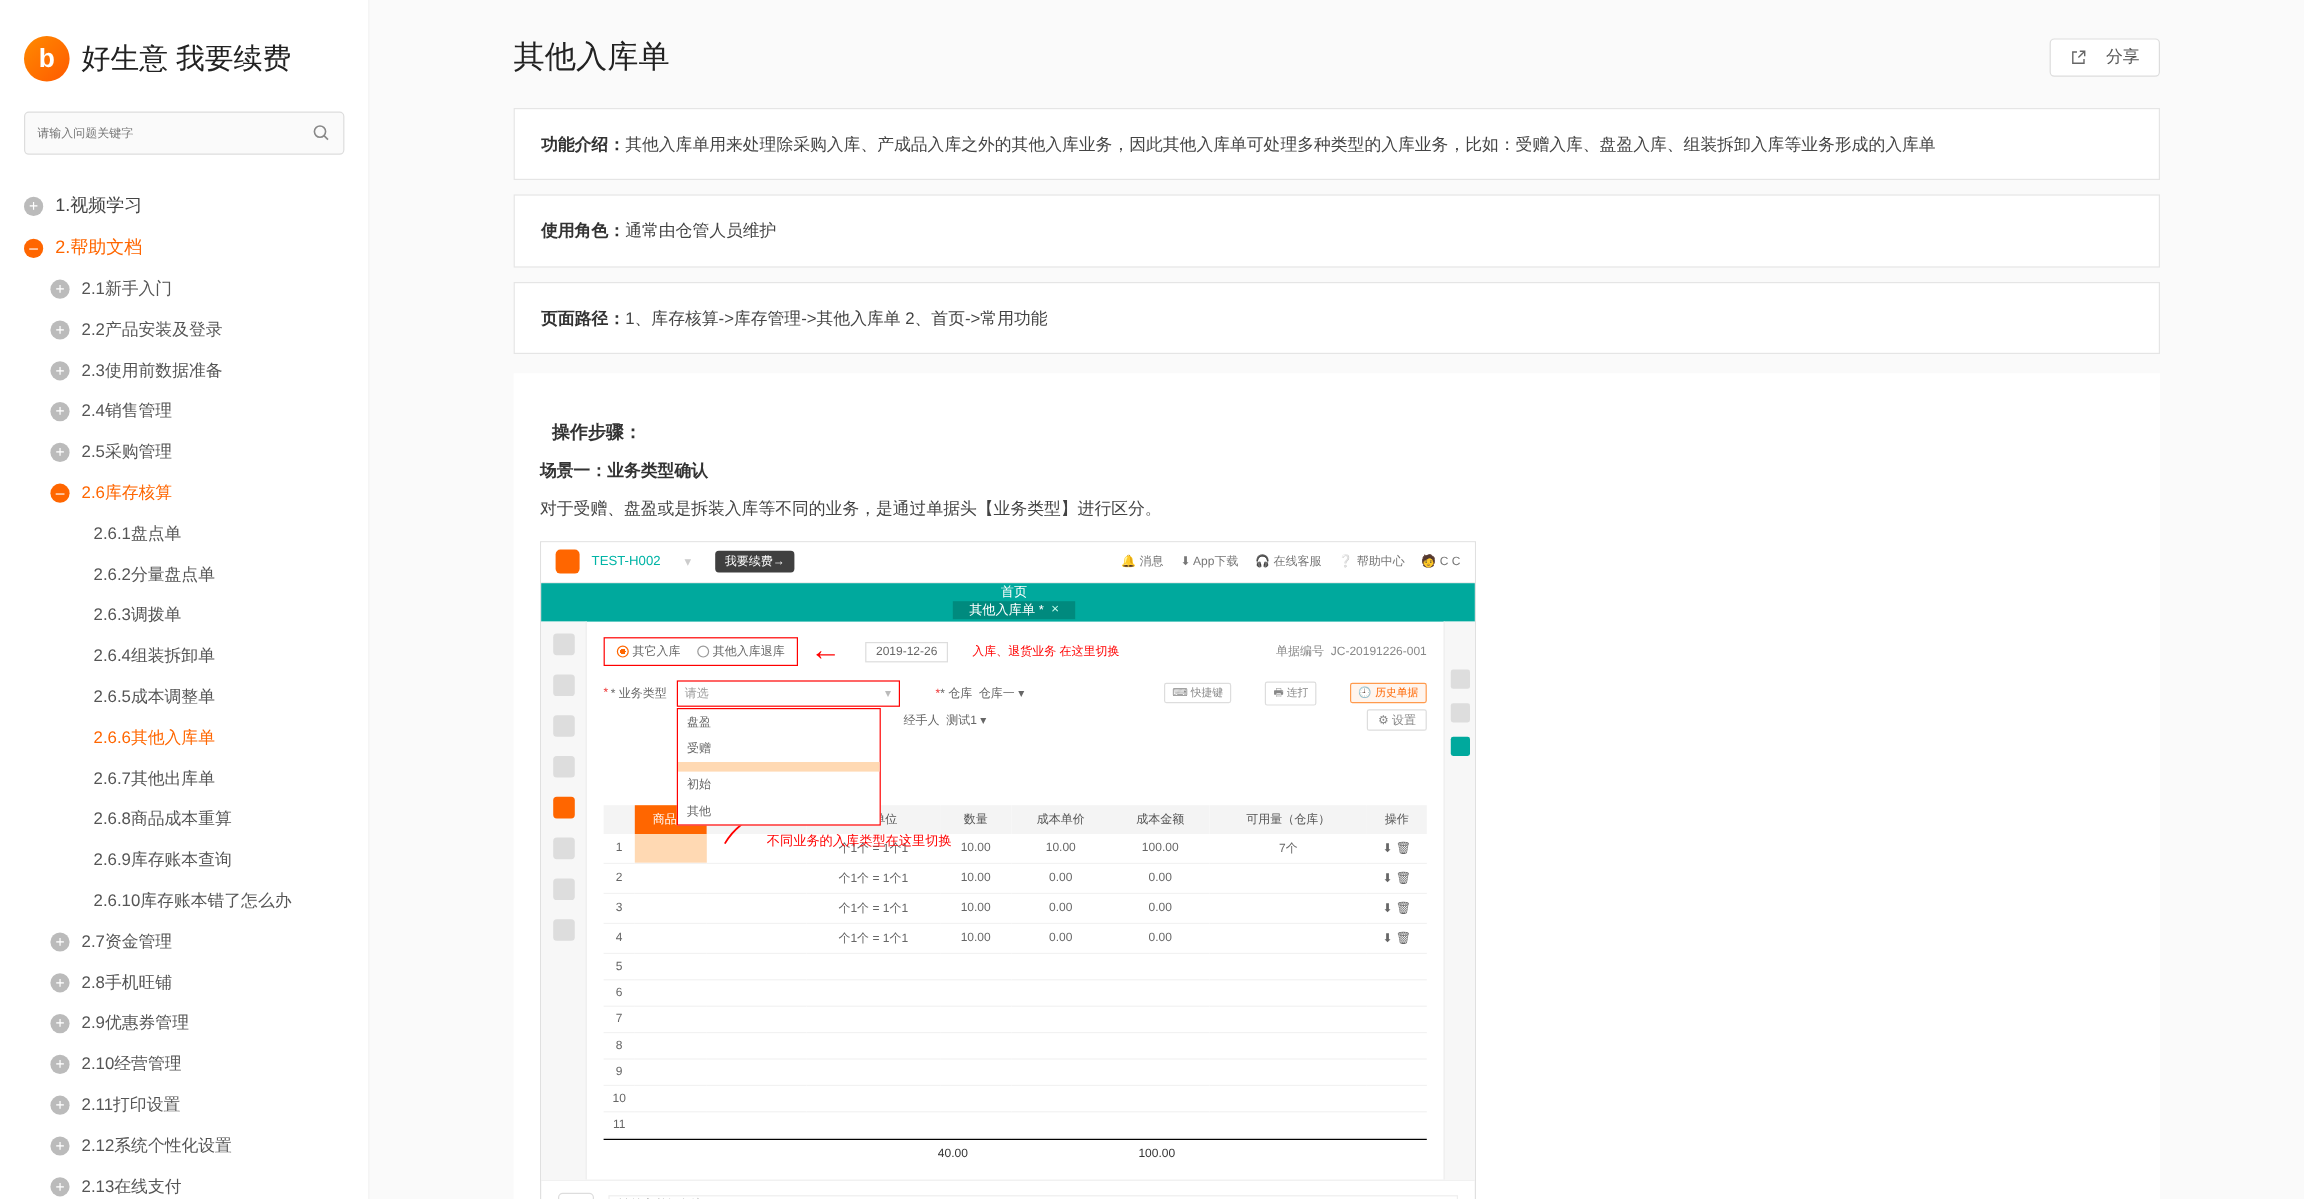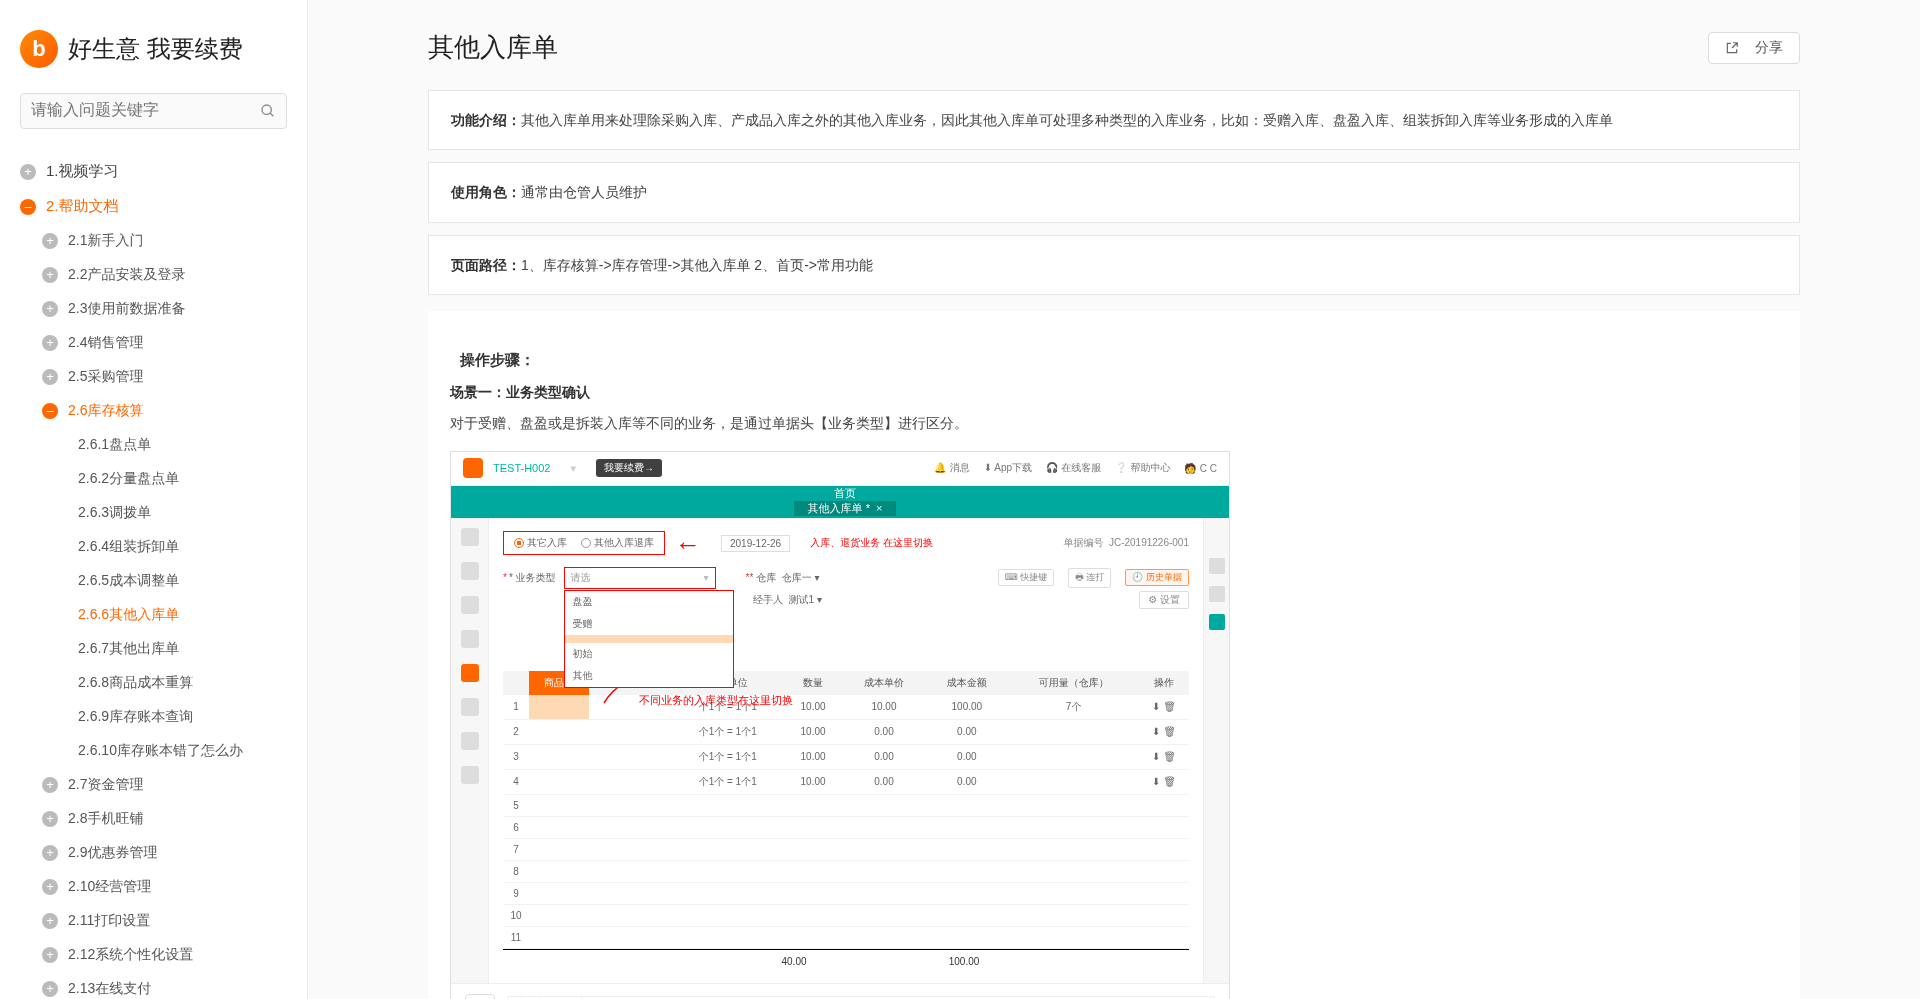--- a/index.html
+++ b/index.html
@@ -3,21 +3,21 @@
 <meta charset="utf-8">
 <style>
 * { margin: 0; padding: 0; box-sizing: border-box; }
 body { font-family: "Microsoft YaHei", Arial, sans-serif; font-size: 14px; color: #333; background: #fff; }
 .container { display: flex; width: 1920px; }
 .sidebar { width: 308px; padding: 30px 20px; border-right: 1px solid #eee; flex-shrink: 0; }
 .logo-row { display: flex; align-items: center; margin-bottom: 25px; }
 .logo-circle { width: 38px; height: 38px; border-radius: 50%; background: linear-gradient(135deg,#ff8a00,#ff5a00); color: #fff; font-weight: bold; display: flex; align-items: center; justify-content: center; font-size: 22px; margin-right: 10px; }
 .logo-text { font-size: 24px; color: #222; }
 .search-box { display: flex; align-items: center; border: 1px solid #ddd; border-radius: 4px; height: 36px; padding: 0 10px; margin-bottom: 25px; background:#fafafa; }
-.search-box input { border: none; outline: none; flex: 1; font-size: 16px; background:transparent;font-family:Liberation Mono, monospace; }
+.search-box input { border: none; outline: none; flex: 1; font-size: 10px; background:transparent; }
 .search-icon { width: 16px; height: 16px; }
 .nav { list-style: none; }
 .nav li { padding: 8px 0; display: flex; align-items: center; cursor: pointer; }
 .nav .icon-plus, .nav .icon-minus { width: 16px; height: 16px; border-radius: 50%; background: #bbb; color: #fff; font-size: 13px; line-height: 16px; text-align: center; margin-right: 10px; flex-shrink: 0; }
 .nav .icon-minus { background: #ff6600; }
 .nav .lvl1 { font-size: 15px; color: #444; font-weight: 500; }
 .nav .lvl2 { padding-left: 22px; font-size: 14px; color: #555; }
 .nav .lvl3 { padding-left: 58px; font-size: 14px; color: #555; }
 .nav .active { color: #ff6600; }
 .nav .active .icon-minus { background: #ff6600; }
@@ -49,40 +49,40 @@
 .ss-row1 { display:flex; align-items:center; font-size:10px; color:#666; margin-bottom:8px; }
 .ss-row1 .box { border:1px solid #f00; padding:4px 10px; display:flex; gap:14px; }
 .ss-row1 .radio { display:flex; align-items:center; gap:3px; }
 .ss-row1 .radio .dot { width:10px; height:10px; border:1px solid #999; border-radius:50%; }
 .ss-row1 .radio.sel .dot { border-color:#ff6600; background:radial-gradient(#ff6600 40%, transparent 42%); }
 .ss-row1 .arrow { color:#f00; font-size:26px; margin:0 10px; position:relative; top:-2px; }
 .ss-row1 .date { border:1px solid #ddd; padding:2px 8px; margin-left:10px; }
 .ss-row1 .redtxt { color:#f00; margin-left:20px; }
 .ss-row1 .right { margin-left:auto; font-size:10px; color:#888; }
 .ss-row2 { display:flex; align-items:center; font-size:10px; color:#666; margin-bottom:6px; }
-.ss-row2 .drop { border:1px solid #f00; width:152px; height:22px; margin-left:8px; display:flex; align-items:center; padding:0 6px; color:#999; position:relative; }
+.ss-row2 .drop { border:1px solid #f00; width:186px; height:22px; margin-left:8px; display:flex; align-items:center; padding:0 6px; color:#999; position:relative; }
 .ss-row2 .drop .tri { margin-left:auto; color:#bbb; }
 .ss-droplist { position:absolute; top:22px; left:-1px; width:170px; border:1px solid #f00; background:#fff; z-index:3; }
 .ss-droplist div { padding:4px 8px; font-size:10px; color:#666; }
 .ss-droplist div.hl { background:#ffd9b3; }
 .ss-table { width:100%; border-collapse:collapse; font-size:10px; color:#666; margin-top:62px; }
 .ss-table th { background:#f4f4f4; padding:5px 6px; font-weight:normal; color:#555; text-align:center; }
 .ss-table td { padding:5px 6px; border-bottom:1px solid #f2f2f2; text-align:center; }
 .ss-table td.hl { background:#ffd9b3; }
 .ss-redanno { position:absolute; color:#f00; font-size:11px; }
 .ss-redarrow { position:absolute; width:70px; height:40px; }
 .ss-summary { display:flex; font-size:10px; padding:6px 10px; border-top:1px solid #000000; }
 .ss-summary .sp { flex:1; }
 .ss-remarkrow { display:flex; align-items:center; gap:12px; padding:10px 14px; border-top:1px solid #eee; }
 .ss-remarklabel { width:30px; height:30px; border:1px solid #ddd; border-radius:4px; display:flex; align-items:center; justify-content:center; font-size:9px; color:#888; flex-direction:column; line-height:1.1; }
 .ss-remarkinput { flex:1; border:1px solid #eee; height:26px; font-size:10px; padding:0 8px; color:#bbb; }
 .ss-rightrail { width:26px; background:#f7f7f7; border-left:1px solid #eee; display:flex; flex-direction:column; align-items:center; padding-top:40px; }
 .ss-rightrail .r { width:16px; height:16px; background:#ddd; margin-bottom:12px; border-radius:2px; }
 .ss-rightrail .r.act { background:#00a99d; }
-.ss-row2-right { font-size:10px; color:#888; margin-left:auto; display:flex; gap:14px; align-items:center; }
+.ss-row2-right { font-size:10px; color:#888; margin-left:auto; display:flex; gap:28px; align-items:center; }
 .chip { border:1px solid #ddd; padding:1px 6px; border-radius:2px; font-size:9px; }
 .chip.o { border-color:#ff9a4d; color:#ff6600; background:#fff5ee; }
 </style>
 </head>
 <body>
 
 <div class="container">
   <aside class="sidebar">
     <div class="logo-row">
       <div class="logo-circle">b</div>

